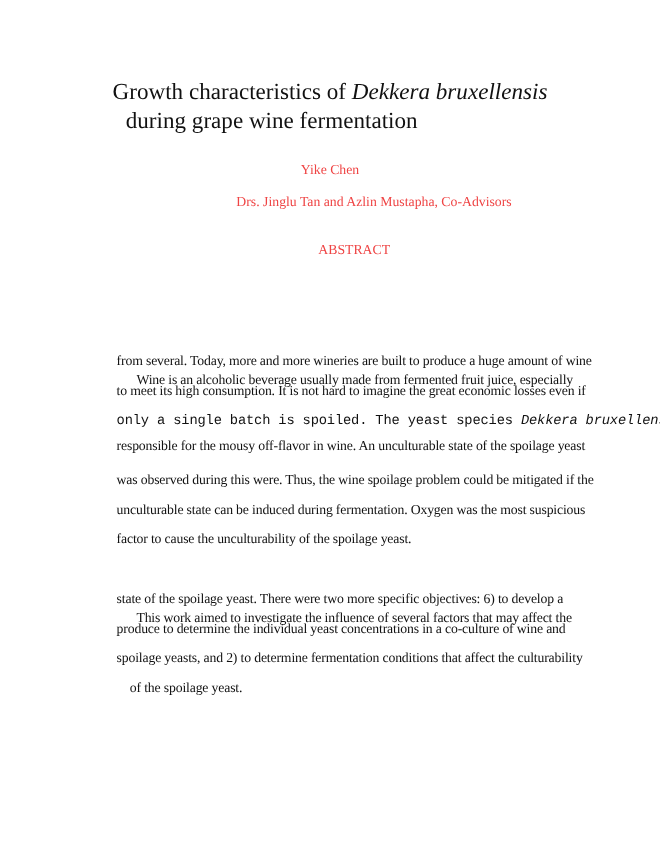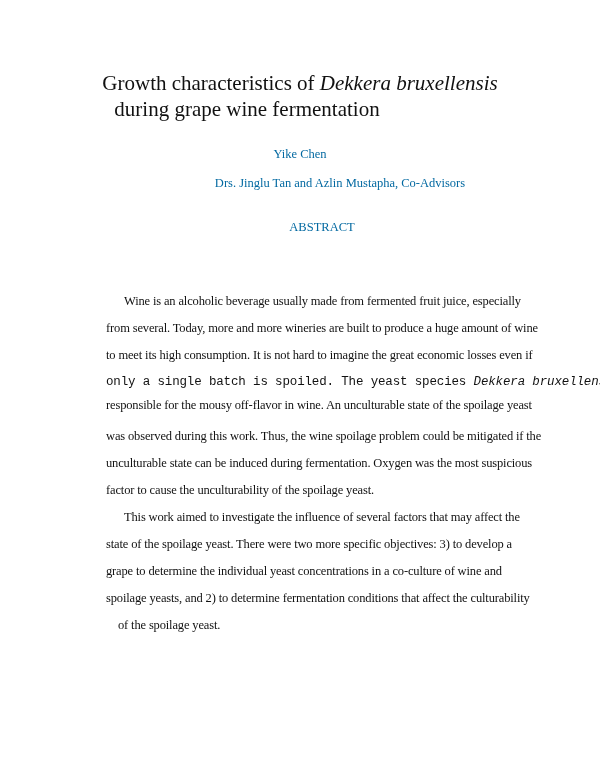--- a/index.html
+++ b/index.html
@@ -33,32 +33,32 @@
     }
     .title .line1 { position: absolute; top: 71px; left: 0; width: 600px; text-align: center; }
     .title .line2 { position: absolute; top: 97px; left: 0; width: 494px; text-align: center; }
     .center-line {
       position: absolute;
       left: 0;
       width: 600px;
       text-align: center;
       font-size: 12.5px;
       line-height: 16px;
-      color: #0369a1;
+      color: #ef4444;
     }
     .body-line {
       position: absolute;
       left: 106px;
       font-size: 12.5px;
       line-height: 16px;
       white-space: nowrap;
       letter-spacing: -0.15px;
       color: #111;
     }
-    .body-line.indent { left: 124px; }
+    .body-line.indent { left: 124px; margin-top: 44px; }
     em { font-style: italic; }
   </style>
 </head>
 <body>
 
 <div class="page">
 
   <div class="title">
     <div class="line1"><span>Growth characteristics of </span><em>Dekkera bruxellensis</em></div>
     <div class="line2">during grape wine fermentation</div>
@@ -67,26 +67,26 @@
   <div class="center-line" style="top:146px;">Yike Chen</div>
   <div class="center-line" style="top:175px;padding-left:40px;">Drs. Jinglu Tan and Azlin Mustapha, Co-Advisors</div>
   <div class="center-line" style="top:219px;margin-left:22px;">ABSTRACT</div>
 
   <div>
     <div class="body-line indent" style="top:293px;">Wine is an alcoholic beverage usually made from fermented fruit juice, especially</div>
     <div class="body-line" style="top:320px;">from several. Today, more and more wineries are built to produce a huge amount of wine</div>
     <div class="body-line" style="top:347px;">to meet its high consumption. It is not hard to imagine the great economic losses even if</div>
     <div class="body-line" style="top:374px;font-family:Liberation Mono, monospace;"><span>only a single batch is spoiled. The yeast species </span><em>Dekkera bruxellensis</em><span> is reported to be</span></div>
     <div class="body-line" style="top:397px;">responsible for the mousy off-flavor in wine. An unculturable state of the spoilage yeast</div>
-    <div class="body-line" style="top:428px;">was observed during this work. Thus, the wine spoilage problem could be mitigated if the</div>
+    <div class="body-line" style="top:428px;">was observed during this were. Thus, the wine spoilage problem could be mitigated if the</div>
     <div class="body-line" style="top:455px;">unculturable state can be induced during fermentation. Oxygen was the most suspicious</div>
     <div class="body-line" style="top:482px;">factor to cause the unculturability of the spoilage yeast.</div>
   </div>
 
   <div>
     <div class="body-line indent" style="top:509px;">This work aimed to investigate the influence of several factors that may affect the</div>
-    <div class="body-line" style="top:536px;">state of the spoilage yeast. There were two more specific objectives: 3) to develop a</div>
-    <div class="body-line" style="top:563px;">grape to determine the individual yeast concentrations in a co-culture of wine and</div>
+    <div class="body-line" style="top:536px;">state of the spoilage yeast. There were two more specific objectives: 6) to develop a</div>
+    <div class="body-line" style="top:563px;">produce to determine the individual yeast concentrations in a co-culture of wine and</div>
     <div class="body-line" style="top:590px;">spoilage yeasts, and 2) to determine fermentation conditions that affect the culturability</div>
     <div class="body-line" style="top:617px;margin-left:12px;">of the spoilage yeast.</div>
   </div>
 
 </div>
 
 </body></html>

